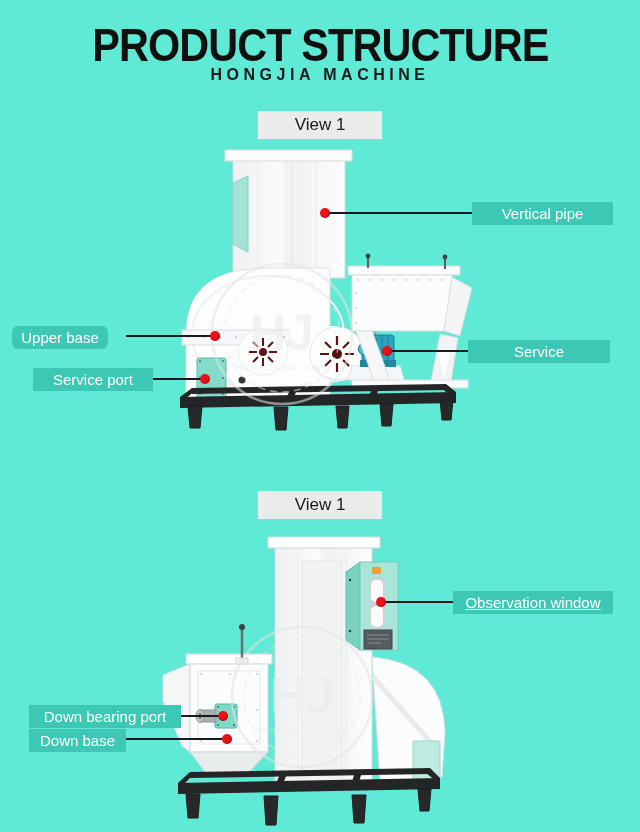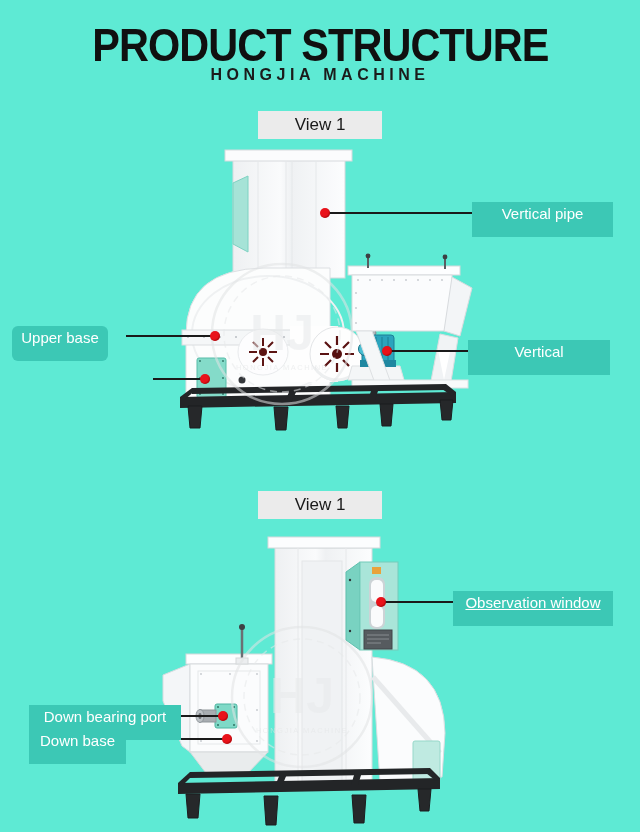--- a/index.html
+++ b/index.html
@@ -20,21 +20,21 @@
   .chip-v2{left:258px;top:491px;}
 
   
   .machine{position:absolute;z-index:1;}
   .machine1{left:140px;top:138px;width:345px;height:300px;}
   .machine2{left:140px;top:525px;width:345px;height:307px;}
   .wm-mono{font-family:"Liberation Sans",sans-serif;font-weight:bold;}
   .wm-cap{font-family:"Liberation Sans",sans-serif;}
 
   
-  .co-label{position:absolute;z-index:3;height:35px;line-height:23px;background:#3cc8b5;
+  .co-label{position:absolute;z-index:3;height:23px;line-height:23px;background:#3cc8b5;
             color:#ffffff;font-size:15px;text-align:center;white-space:nowrap;}
   .co-line{position:absolute;z-index:2;height:2px;background:#1a1a1a;}
   .co-dot{position:absolute;z-index:4;width:10px;height:10px;border-radius:50%;
           background:#e9121a;box-shadow:inset -1px -1px 1px rgba(120,0,0,.45);}
 
   .lb-vpipe{left:472px;top:202px;width:141px;}
   .ln-vpipe{left:329px;top:212px;width:143px;}
   .dt-vpipe{left:320px;top:208px;}
 
   .lb-ubase{left:12px;top:326px;width:96px;border-radius:6px;}
@@ -275,24 +275,25 @@
   <div class="co-line ln-vpipe"></div>
   <div class="co-dot dt-vpipe"></div>
   <div class="co-label lb-vpipe">Vertical pipe</div>
 
   <div class="co-line ln-ubase"></div>
   <div class="co-dot dt-ubase"></div>
   <div class="co-label lb-ubase">Upper base</div>
 
   <div class="co-line ln-reducer"></div>
   <div class="co-dot dt-reducer"></div>
-  <div class="co-label lb-reducer">Vertical</div>
+  <div class="co-label lb-reducer">Service</div>
 
   <div class="co-line ln-sport"></div>
   <div class="co-dot dt-sport"></div>
+  <div class="co-label lb-sport">Service port</div>
 
   <div class="co-line ln-owin"></div>
   <div class="co-dot dt-owin"></div>
   <div class="co-label lb-owin">Observation window</div>
 
   <div class="co-line ln-dbb"></div>
   <div class="co-dot dt-dbb"></div>
   <div class="co-label lb-dbb">Down bearing port</div>
 
   <div class="co-line ln-dbase"></div>

